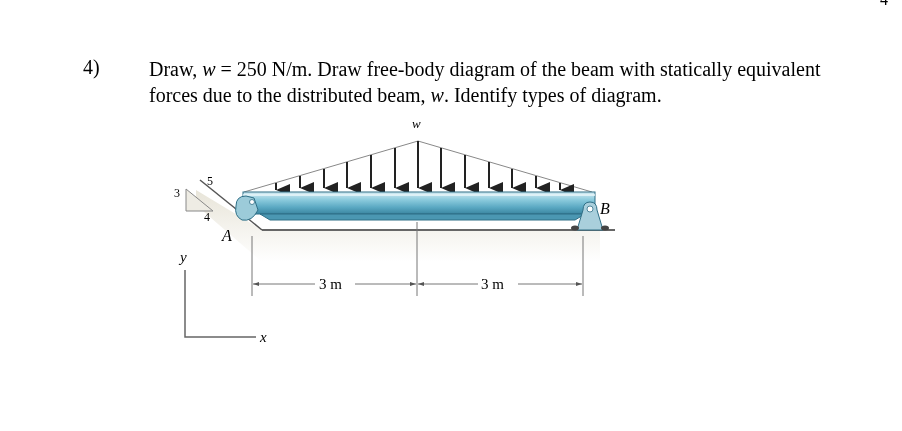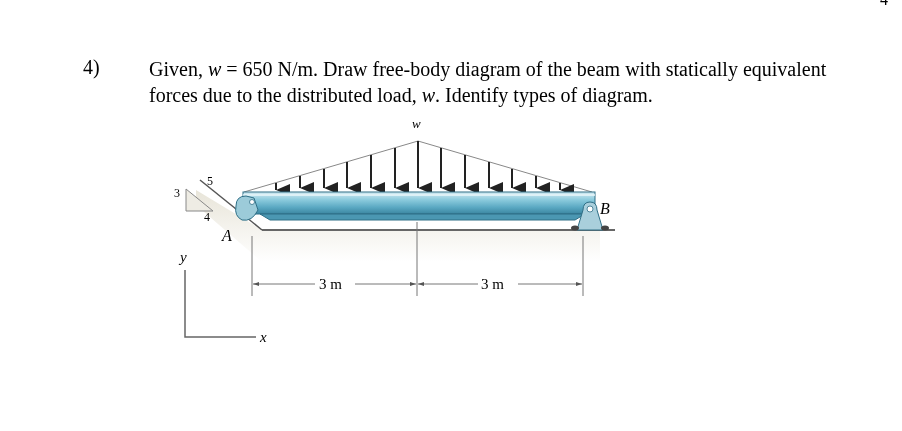--- a/index.html
+++ b/index.html
@@ -13,22 +13,22 @@
   #figure { position:absolute; left:0; top:0; }
 </style>
 </head>
 <body>
 
 <div class="page-num">4</div>
 
 <div class="qnum">4)</div>
 
 <div class="qtext">
-  <span>Given, </span><i>w</i><span> = 650 N/m. Draw free-body diagram of the beam with statically equivalent</span><br>
-  <span>forces due to the distributed load, </span><i>w</i><span>. Identify types of diagram.</span>
+  <span>Draw, </span><i>w</i><span> = 250 N/m. Draw free-body diagram of the beam with statically equivalent</span><br>
+  <span>forces due to the distributed beam, </span><i>w</i><span>. Identify types of diagram.</span>
 </div>
 
 <svg id="figure" width="902" height="431" viewBox="0 0 902 431">
   <defs>
     <linearGradient id="beamGrad" x1="0" y1="0" x2="0" y2="1">
       <stop offset="0" stop-color="#d6ecf3"></stop>
       <stop offset="0.35" stop-color="#8ccbdd"></stop>
       <stop offset="0.7" stop-color="#5aa8c2"></stop>
       <stop offset="1" stop-color="#3b86a1"></stop>
     </linearGradient>

